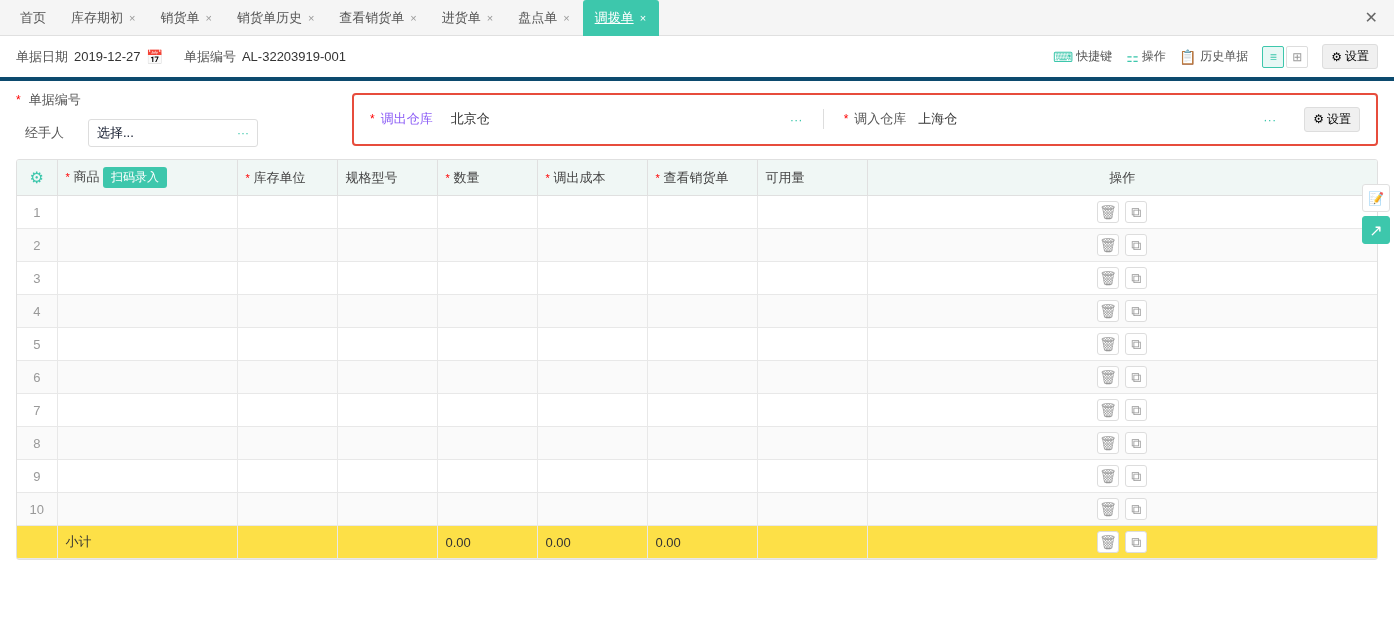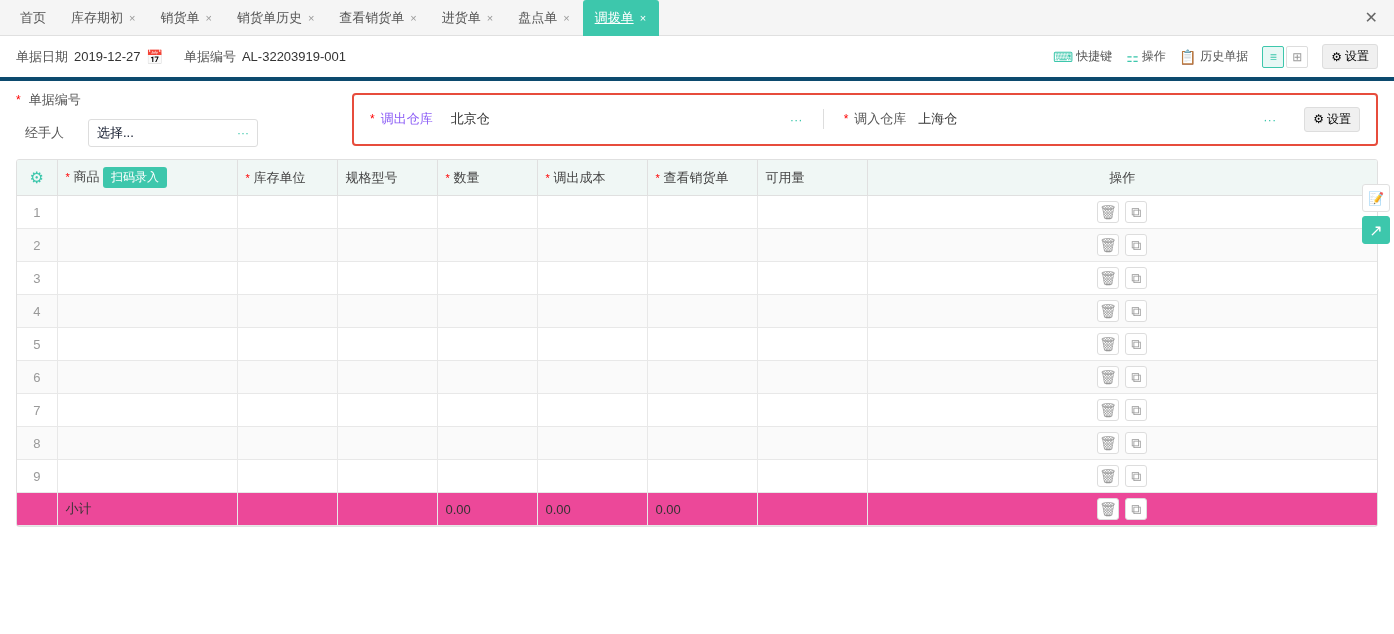--- a/index.html
+++ b/index.html
@@ -136,21 +136,21 @@
       border-bottom: 1px solid #e0e0e0;
       white-space: nowrap;
       font-weight: 500;
       color: #444;
     }
     thead th:last-child { border-right: none; }
     tbody tr {
       border-bottom: 1px solid #e8e8e8;
     }
     tbody tr:nth-child(even) { background: #fafafa; }
-    tbody tr.subtotal-row { background: #ec4899; }
+    tbody tr.subtotal-row { background: #fde047; }
     tbody td {
       padding: 5px 8px;
       border-right: 1px solid #e8e8e8;
       height: 28px;
       color: #333;
     }
     tbody td:last-child { border-right: none; }
     .row-num { color: #999; text-align: center; width: 30px; }
     .col-actions { display: flex; align-items: center; gap: 6px; justify-content: center; }
     .action-btn-icon {
@@ -495,20 +495,36 @@
     <td></td>
     <td>
       <div class="col-actions">
         <div class="action-btn-icon" title="删除">🗑</div>
         <div class="action-btn-icon" title="复制">⧉</div>
       </div>
     </td>
   </tr>
           <tr>
     <td class="row-num">9</td>
+    <td style="cursor:pointer;"></td>
+    <td></td>
+    <td></td>
+    <td></td>
+    <td></td>
+    <td></td>
+    <td></td>
+    <td>
+      <div class="col-actions">
+        <div class="action-btn-icon" title="删除">🗑</div>
+        <div class="action-btn-icon" title="复制">⧉</div>
+      </div>
+    </td>
+  </tr>
+          <tr>
+    <td class="row-num">10</td>
     <td style="cursor:pointer;"></td>
     <td></td>
     <td></td>
     <td></td>
     <td></td>
     <td></td>
     <td></td>
     <td>
       <div class="col-actions">
         <div class="action-btn-icon" title="删除">🗑</div>

